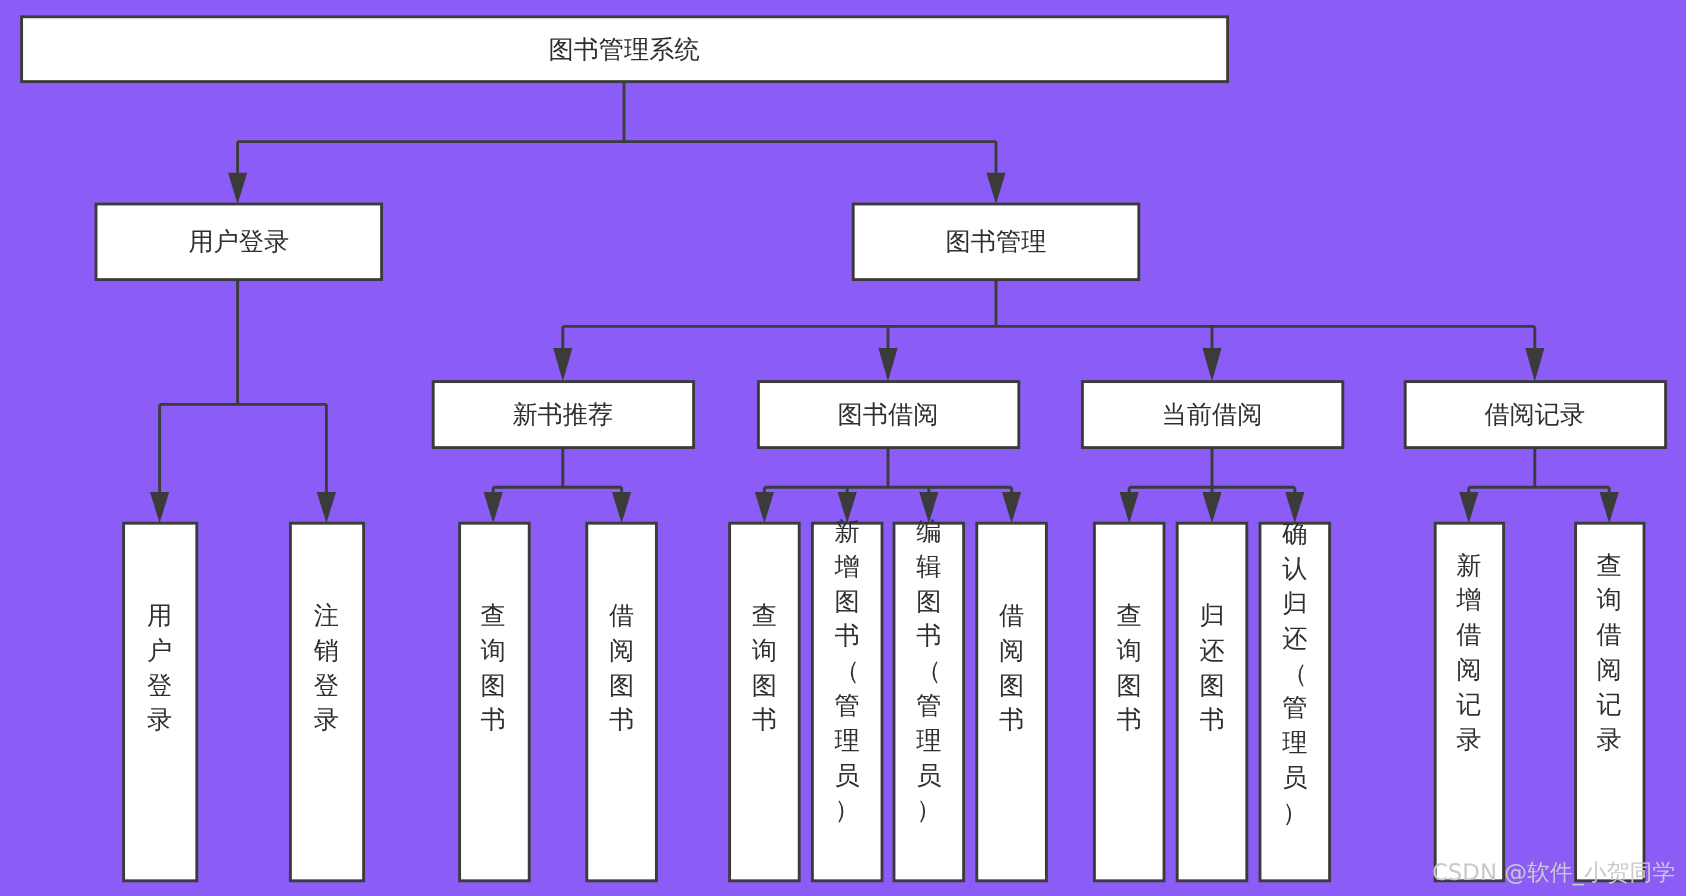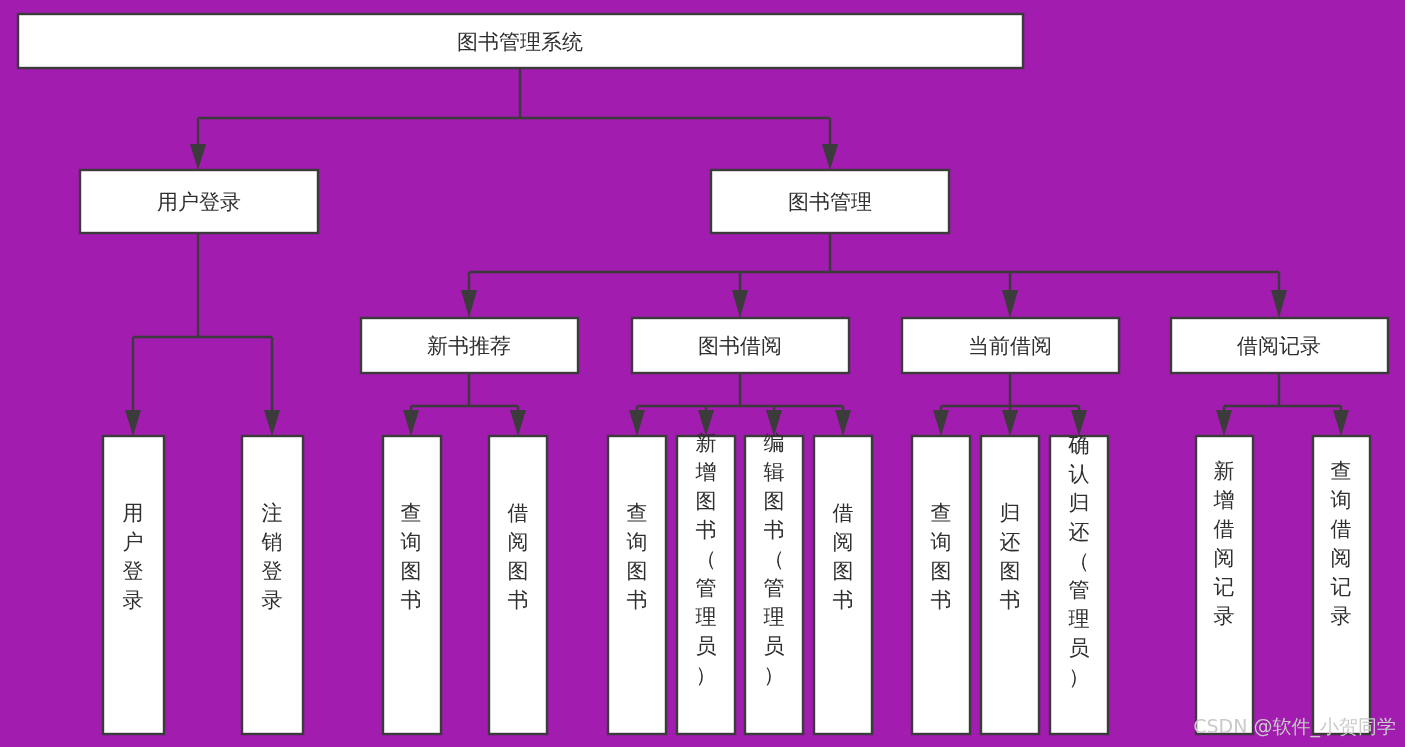--- a/index.html
+++ b/index.html
@@ -11,21 +11,21 @@
   body {
     width: 1405px;
     height: 747px;
     font-family: "DejaVu Sans", "Liberation Sans", sans-serif;
     overflow: hidden;
   }
   #diagram-root {
     position: relative;
     width: 1405px;
     height: 747px;
-    background: #a21caf;
+    background: #8b5cf6;
   }
   svg.diagram-canvas {
     position: absolute;
     top: 0;
     left: 0;
     width: 1405px;
     height: 747px;
     display: block;
   }
   .node-box {

